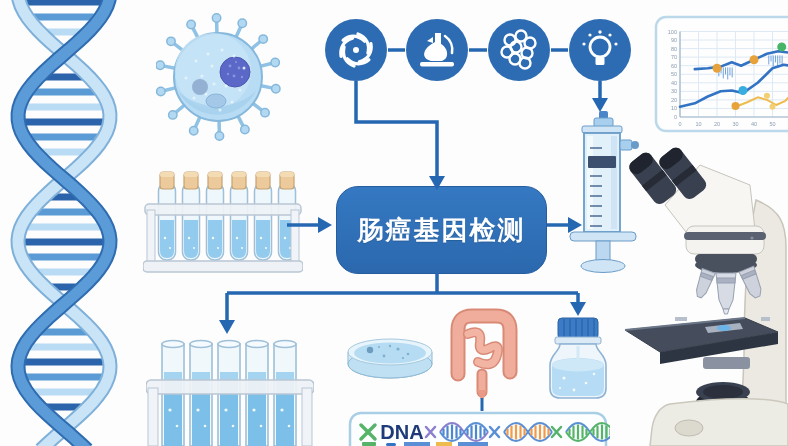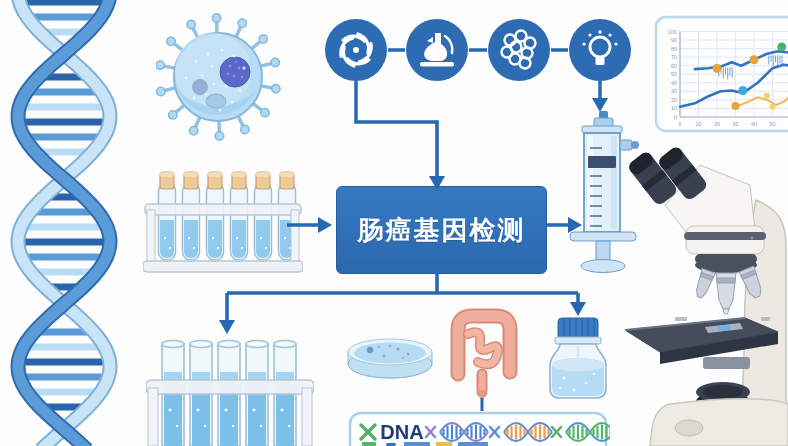--- a/index.html
+++ b/index.html
@@ -1,21 +1,21 @@
 <!DOCTYPE html>
 <html><head>
 <meta charset="utf-8">
 <style>
   html,body{margin:0;padding:0;}
   .canvas{position:relative;width:788px;height:446px;overflow:hidden;background:#fdfdfd;
     font-family:"Liberation Sans","DejaVu Sans",sans-serif;}
   .abs{position:absolute;}
   .title-box{left:336px;top:186px;width:209px;height:86px;
     background:linear-gradient(180deg,#3579c2,#2b68ae);
-    border:1px solid #255d9f;border-radius:6px;
+    border:1px solid #255d9f;border-radius:22px;
     display:flex;flex-direction:column;align-items:center;justify-content:center;
     color:#fff;font-size:26px;font-weight:bold;letter-spacing:2px;line-height:1.25;
     text-shadow:0 1px 1px rgba(0,0,0,.15);}
   .chart-panel{left:654px;top:14px;width:140px;height:124px;}
   svg{display:block;}
   svg text{font-family:"Liberation Sans","DejaVu Sans",sans-serif;}
 </style>
 </head>
 <body>
 

